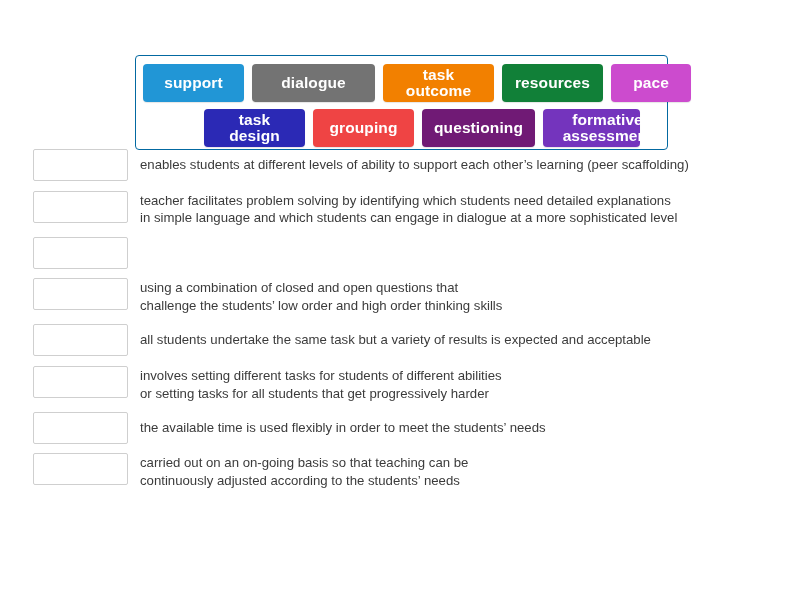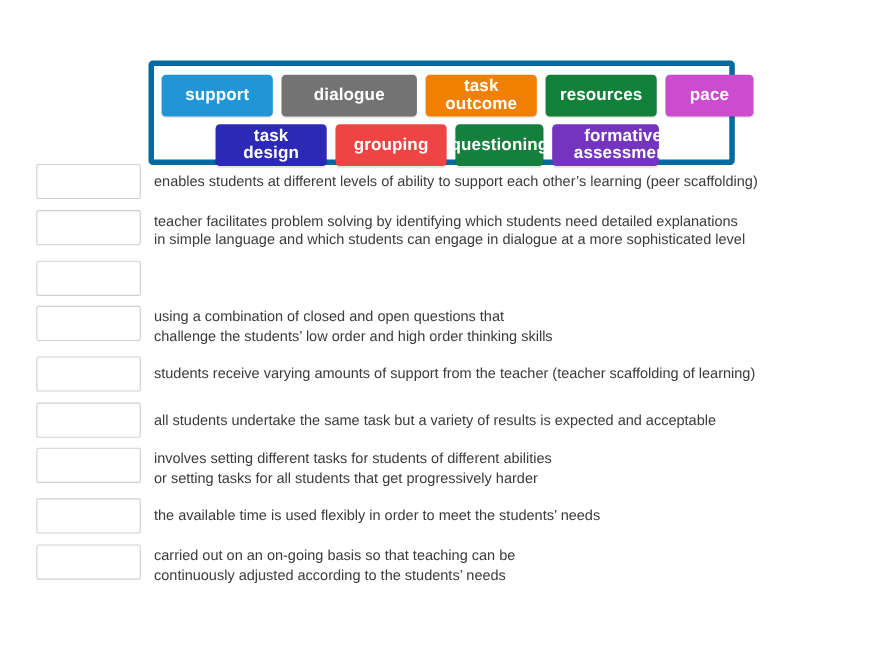--- a/index.html
+++ b/index.html
@@ -17,31 +17,31 @@
 
   
   #tile-tray {
     position: absolute;
     left: 135px;
     top: 55px;
     width: 533px;
     height: 95px;
     box-sizing: border-box;
     background: #ffffff;
-    border: 5px solid #0369a1;
+    border: 1px solid #0369a1;
     border-radius: 4px;
   }
   .tile-row {
     position: absolute;
     left: 0;
     display: flex;
     align-items: flex-start;
   }
   #tile-row-1 { top: 8px; left: 7px; }
-  #tile-row-2 { top: 53px; left: 56px; }
+  #tile-row-2 { top: 53px; left: 68px; }
 
   .tile {
     box-sizing: border-box;
     height: 38px;
     margin-right: 8px;
     border-radius: 4px;
     color: #ffffff;
     font-weight: bold;
     font-size: 15.5px;
     line-height: 1.05;
@@ -99,39 +99,39 @@
 <body>
 
 <div id="tile-tray">
   <div class="tile-row" id="tile-row-1">
       <div class="tile" style="background: rgb(33, 150, 214); width: 101px;">
         <span class="tile-line">support</span>
       </div>
       <div class="tile" style="background: #737373; width: 123px;">
         <span class="tile-line">dialogue</span>
       </div>
-      <div class="tile two-line" style="background: rgb(242, 128, 0); width: 101px;">
+      <div class="tile two-line" style="background: rgb(242, 128, 0); width: 111px;">
         <span class="tile-line">task</span>
         <span class="tile-line">outcome</span>
       </div>
       <div class="tile" style="background: rgb(17, 128, 56); width: 101px;">
         <span class="tile-line">resources</span>
       </div>
       <div class="tile" style="background: rgb(204, 75, 206); width: 80px;">
         <span class="tile-line">pace</span>
       </div>
     </div>
   <div class="tile-row" id="tile-row-2">
       <div class="tile" style="background: rgb(43, 41, 181); width: 101px;">
         <span class="tile-line">task design</span>
       </div>
       <div class="tile" style="background: #ef4444; width: 101px;">
         <span class="tile-line">grouping</span>
       </div>
-      <div class="tile" style="background: #15803d; width: 80px;">
+      <div class="tile" style="background: #701a75; width: 113px;">
         <span class="tile-line">questioning</span>
       </div>
       <div class="tile two-line" style="background: rgb(116, 52, 189); width: 97px; padding-left: 40px;">
         <span class="tile-line">formative</span>
         <span class="tile-line">assessment</span>
       </div>
     </div>
 </div>
 
 <div id="answer-list">
@@ -147,24 +147,20 @@
     <div class="answer-row single">
       <div class="drop-zone"></div>
     </div>
     <div class="answer-row">
       <div class="drop-zone"></div>
       <div class="answer-text">using a combination of closed and open questions that
 challenge the students’ low order and high order thinking skills</div>
     </div>
     <div class="answer-row single">
       <div class="drop-zone"></div>
-      <div class="answer-text">students receive varying amounts of support from the teacher (teacher scaffolding of learning)</div>
-    </div>
-    <div class="answer-row single">
-      <div class="drop-zone"></div>
       <div class="answer-text">all students undertake the same task but a variety of results is expected and acceptable</div>
     </div>
     <div class="answer-row">
       <div class="drop-zone"></div>
       <div class="answer-text">involves setting different tasks for students of different abilities
 or setting tasks for all students that get progressively harder</div>
     </div>
     <div class="answer-row single">
       <div class="drop-zone"></div>
       <div class="answer-text">the available time is used flexibly in order to meet the students’ needs</div>

